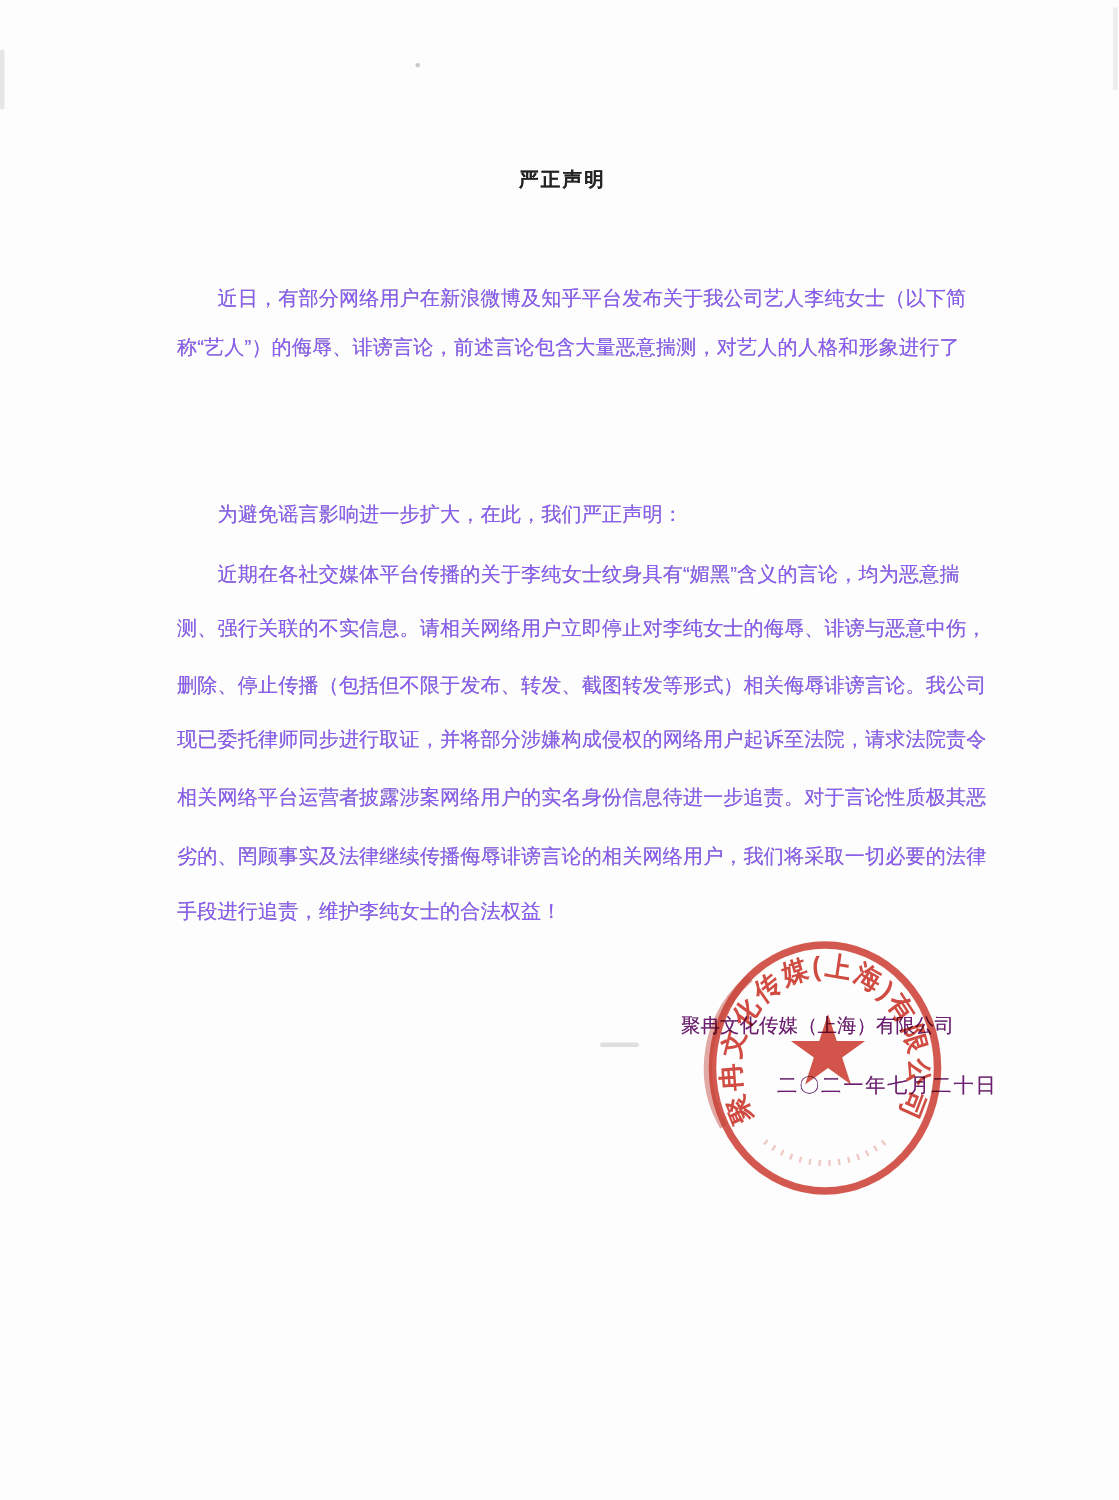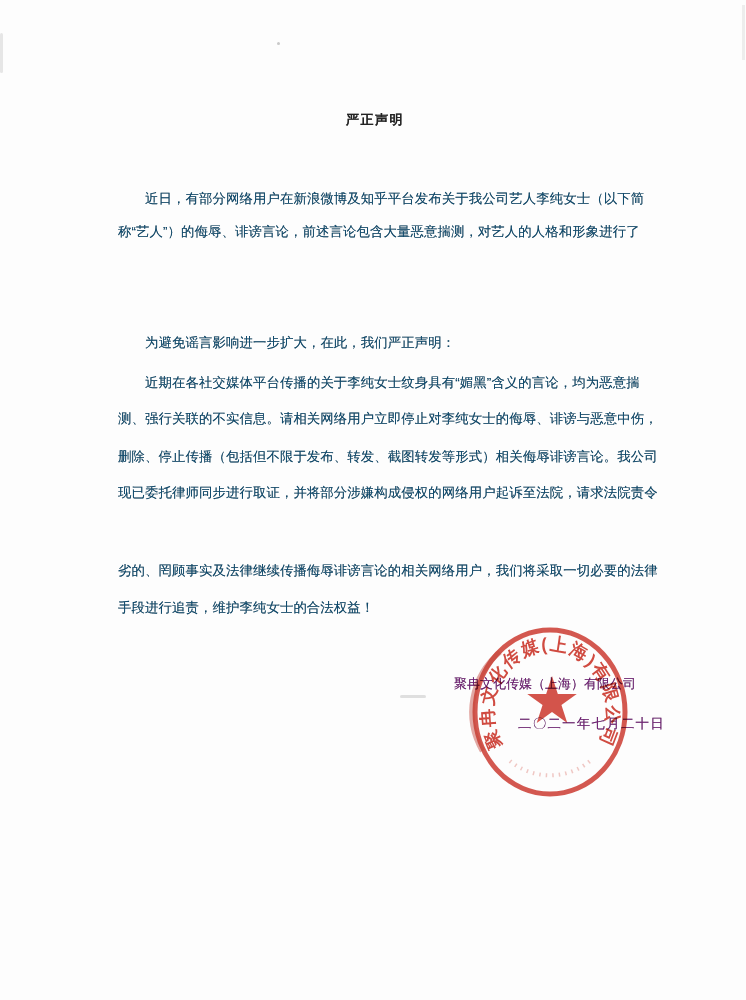--- a/index.html
+++ b/index.html
@@ -7,21 +7,21 @@
     position:relative;width:746px;height:1000px;background:#fdfdfd;overflow:hidden;
     font-family:"Liberation Sans",sans-serif;color:#2a2a2a;
   }
   .title{
     position:absolute;top:110px;left:346px;height:20px;line-height:20px;
     font-size:13px;font-weight:700;letter-spacing:1.5px;margin:0;
     color:#232323;text-shadow:0 0 .4px rgba(0,0,0,.5);white-space:nowrap;
   }
   .line{
     position:absolute;height:20px;line-height:20px;font-size:13.4px;
-    letter-spacing:.1px;white-space:nowrap;color:#0c4a6e;
+    letter-spacing:.1px;white-space:nowrap;color:#8b5cf6;
     text-shadow:0 0 .4px rgba(0,0,0,.45);
   }
   .sig{
     position:absolute;height:20px;line-height:20px;font-size:13px;
     white-space:nowrap;color:#701a75;text-shadow:0 0 .4px rgba(0,0,0,.45);
   }
   .sig.date{font-size:13.5px;letter-spacing:1.2px;margin-left:48px;}
   .seal{
     position:absolute;left:440px;top:597px;width:220px;height:230px;
     mix-blend-mode:multiply;opacity:.9;pointer-events:none;
@@ -37,20 +37,21 @@
 
   <div class="line" style="top:189px;left:145px">近日，有部分网络用户在新浪微博及知乎平台发布关于我公司艺人李纯女士（以下简</div>
   <div class="line" style="top:222px;left:118px">称“艺人”）的侮辱、诽谤言论，前述言论包含大量恶意揣测，对艺人的人格和形象进行了</div>
 
   <div class="line" style="top:333px;left:145px">为避免谣言影响进一步扩大，在此，我们严正声明：</div>
 
   <div class="line" style="top:373px;left:145px">近期在各社交媒体平台传播的关于李纯女士纹身具有“媚黑”含义的言论，均为恶意揣</div>
   <div class="line" style="top:409px;left:118px">测、强行关联的不实信息。请相关网络用户立即停止对李纯女士的侮辱、诽谤与恶意中伤，</div>
   <div class="line" style="top:447px;left:118px">删除、停止传播（包括但不限于发布、转发、截图转发等形式）相关侮辱诽谤言论。我公司</div>
   <div class="line" style="top:483px;left:118px">现已委托律师同步进行取证，并将部分涉嫌构成侵权的网络用户起诉至法院，请求法院责令</div>
+  <div class="line" style="top:522px;left:118px">相关网络平台运营者披露涉案网络用户的实名身份信息待进一步追责。对于言论性质极其恶</div>
   <div class="line" style="top:561px;left:118px">劣的、罔顾事实及法律继续传播侮辱诽谤言论的相关网络用户，我们将采取一切必要的法律</div>
   <div class="line" style="top:598px;left:118px">手段进行追责，维护李纯女士的合法权益！</div>
 
   <div class="sig" style="top:674px;left:454px">聚冉文化传媒（上海）有限公司</div>
   <div class="sig date" style="top:714px;left:470px">二〇二一年七月二十日</div>
 
   <svg class="seal" viewBox="-110 -115 220 230" aria-hidden="true">
 
     <ellipse cx="0" cy="0" rx="75" ry="82" fill="none" stroke="#cd372c" stroke-width="5" stroke-opacity=".92"></ellipse>
 

